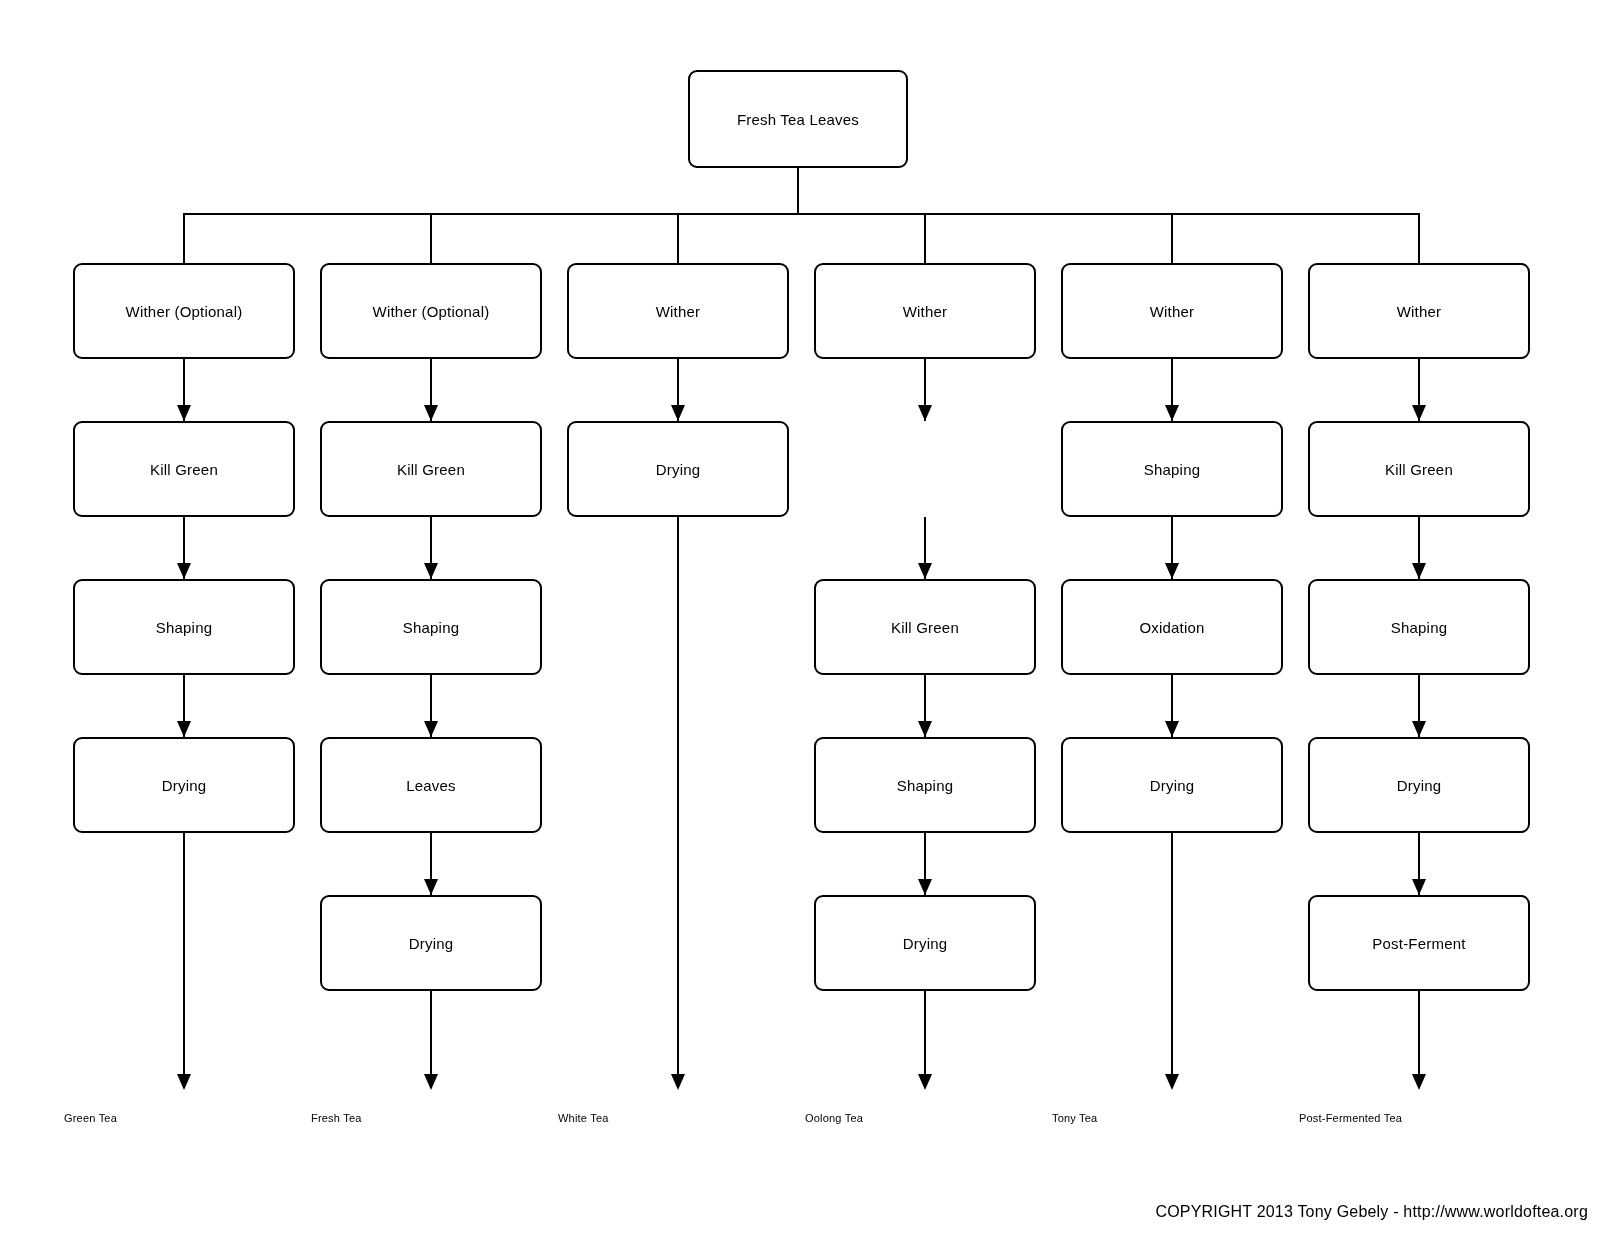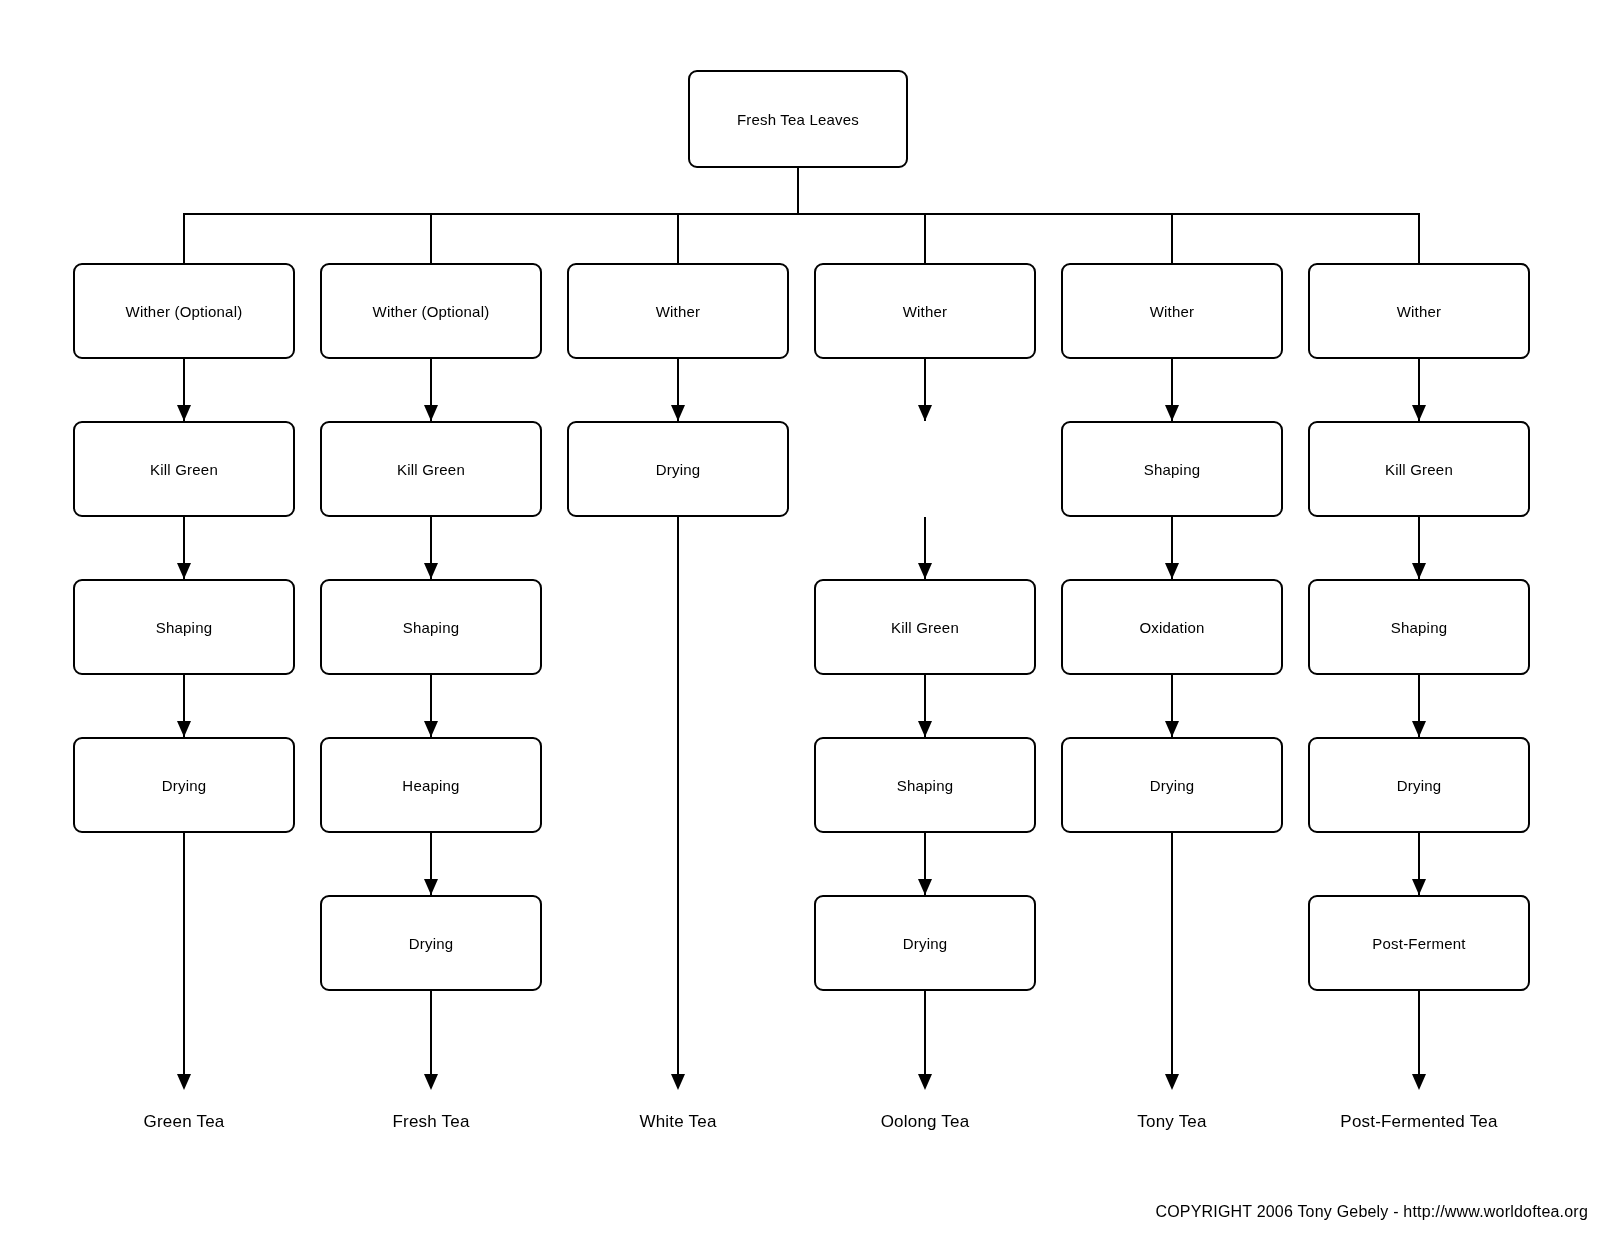--- a/index.html
+++ b/index.html
@@ -31,22 +31,21 @@
   .hl{position:absolute;height:2px;background:#000;}
   .ah{
     position:absolute;width:0;height:0;
     border-left:7px solid transparent;
     border-right:7px solid transparent;
     border-top:16px solid #000;
   }
   .tea{
     position:absolute;
     width:240px;
-    text-align:center;
-    font-size:17px;
+    font-size:11px;
     letter-spacing:0.2px;
   }
   .copy{
     position:absolute;
     top:1203px;
     right:12px;
     font-size:16px;
     letter-spacing:0.2px;
   }
 </style>
@@ -83,21 +82,21 @@
 
   <div class="box" style="left:320px;top:263px;">Wither (Optional)</div>
   <div class="vl" style="left:430px;top:359px;height:62px;"></div>
   <div class="ah" style="left:424px;top:405px;"></div>
   <div class="box" style="left:320px;top:421px;">Kill Green</div>
   <div class="vl" style="left:430px;top:517px;height:62px;"></div>
   <div class="ah" style="left:424px;top:563px;"></div>
   <div class="box" style="left:320px;top:579px;">Shaping</div>
   <div class="vl" style="left:430px;top:675px;height:62px;"></div>
   <div class="ah" style="left:424px;top:721px;"></div>
-  <div class="box" style="left:320px;top:737px;">Heaping</div>
+  <div class="box" style="left:320px;top:737px;">Leaves</div>
   <div class="vl" style="left:430px;top:833px;height:62px;"></div>
   <div class="ah" style="left:424px;top:879px;"></div>
   <div class="box" style="left:320px;top:895px;">Drying</div>
   <div class="vl" style="left:430px;top:991px;height:85px;"></div>
   <div class="ah" style="left:424px;top:1074px;"></div>
   <div class="tea" style="left:311px;top:1112px;">Fresh Tea</div>
 
   <div class="box" style="left:567px;top:263px;">Wither</div>
   <div class="vl" style="left:677px;top:359px;height:62px;"></div>
   <div class="ah" style="left:671px;top:405px;"></div>
@@ -146,15 +145,15 @@
   <div class="vl" style="left:1418px;top:675px;height:62px;"></div>
   <div class="ah" style="left:1412px;top:721px;"></div>
   <div class="box" style="left:1308px;top:737px;">Drying</div>
   <div class="vl" style="left:1418px;top:833px;height:62px;"></div>
   <div class="ah" style="left:1412px;top:879px;"></div>
   <div class="box" style="left:1308px;top:895px;">Post-Ferment</div>
   <div class="vl" style="left:1418px;top:991px;height:85px;"></div>
   <div class="ah" style="left:1412px;top:1074px;"></div>
   <div class="tea" style="left:1299px;top:1112px;">Post-Fermented Tea</div>
 
-  <div class="copy">COPYRIGHT 2006 Tony Gebely - http://www.worldoftea.org</div>
+  <div class="copy">COPYRIGHT 2013 Tony Gebely - http://www.worldoftea.org</div>
 
 </div>
 
 </body></html>

